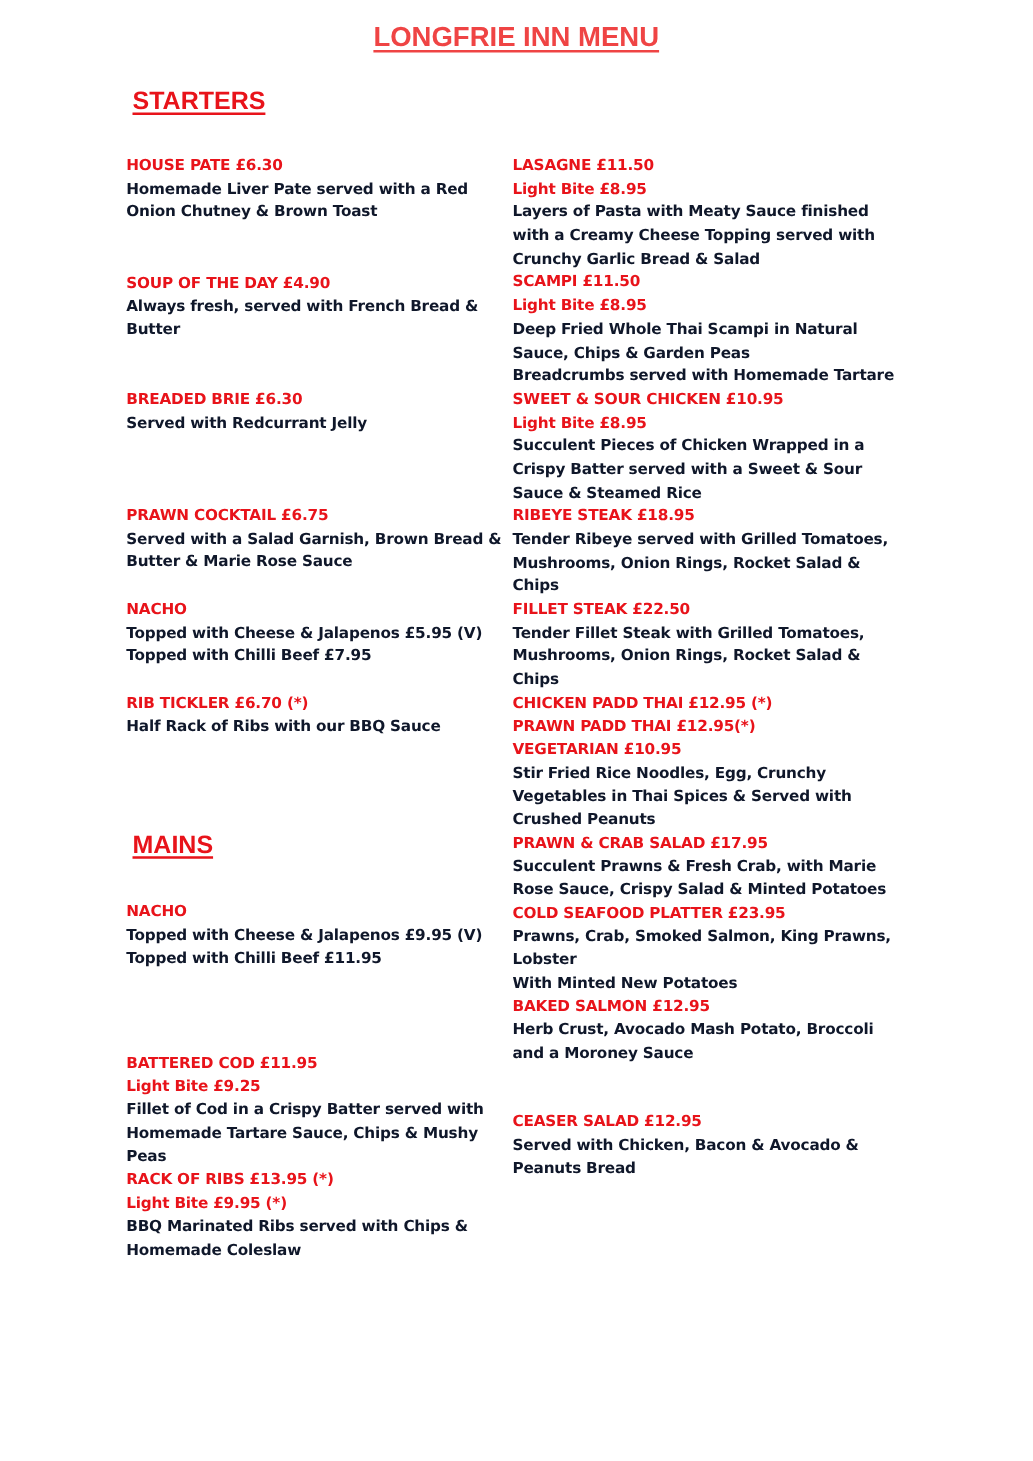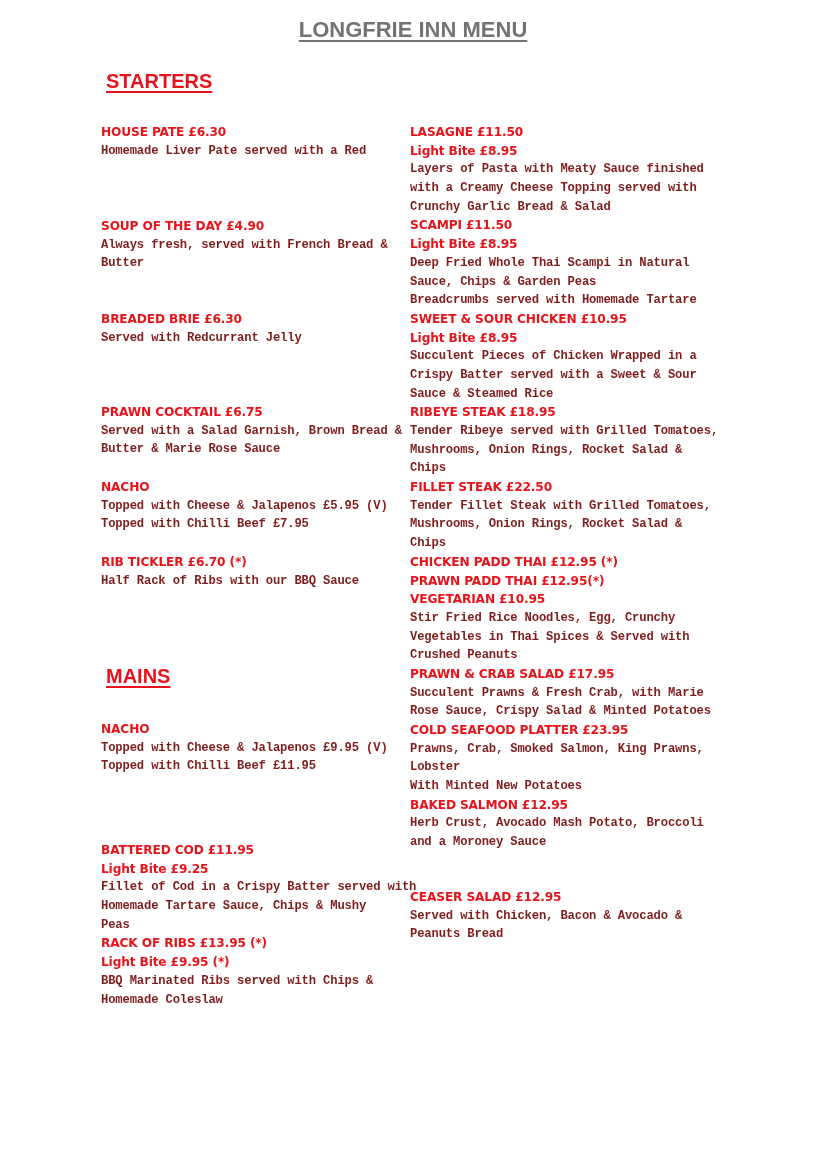--- a/index.html
+++ b/index.html
@@ -1,44 +1,45 @@
 <!DOCTYPE html>
 <html><head>
 <meta charset="utf-8">
 <style>
   html, body { margin: 0; padding: 0; background: #ffffff; }
   body { width: 826px; height: 1169px; position: relative; overflow: hidden;
          font-family: "DejaVu Sans", sans-serif; }
   .title { position: absolute; left: 0; width: 826px; top: 17px; text-align: center;
            font-family: "Liberation Sans", sans-serif; font-weight: bold; font-size: 22px;
-           color: #737373; text-decoration: underline; text-decoration-thickness: 2px;
+           color: #ef4444; text-decoration: underline; text-decoration-thickness: 2px;
            text-underline-offset: 3px; }
   .section { position: absolute; text-align: left; font-family: "Liberation Sans", sans-serif;
              font-weight: bold; font-size: 20px; color: #e8131a; text-decoration: underline;
              text-decoration-thickness: 2px; text-underline-offset: 3px; width: 300px; }
   .col { position: absolute; width: 310px; }
   .left { left: 101px; }
   .right { left: 410px; }
   .item { position: absolute; left: 0; width: 310px; text-align: left; }
   .line { display: block; height: 18.7px; line-height: 18.7px; font-size: 12.2px;
           font-weight: bold; white-space: nowrap; letter-spacing: -0.15px; }
   .red { color: #e8131a; }
-  .dark { color: #7f1d1d; font-family: Liberation Mono, monospace; }
+  .dark { color: #0f172a; }
 </style>
 </head>
 <body>
 
 <div class="title">LONGFRIE INN MENU</div>
 <div class="section" style="left:106px; top:70px;">STARTERS</div>
 <div class="section" style="left:106px; top:665px;">MAINS</div>
 
 <div class="col left" id="col-left" style="top:0;">
     <div class="item" style="top: 123px;">
       <span class="line red">HOUSE PATE £6.30</span>
       <span class="line dark">Homemade Liver Pate served with a Red</span>
+      <span class="line dark">Onion Chutney &amp; Brown Toast</span>
     </div>
     <div class="item" style="top: 217px;">
       <span class="line red">SOUP OF THE DAY £4.90</span>
       <span class="line dark">Always fresh, served with French Bread &amp;</span>
       <span class="line dark">Butter</span>
     </div>
     <div class="item" style="top: 310px;">
       <span class="line red">BREADED BRIE £6.30</span>
       <span class="line dark">Served with Redcurrant Jelly</span>
     </div>

